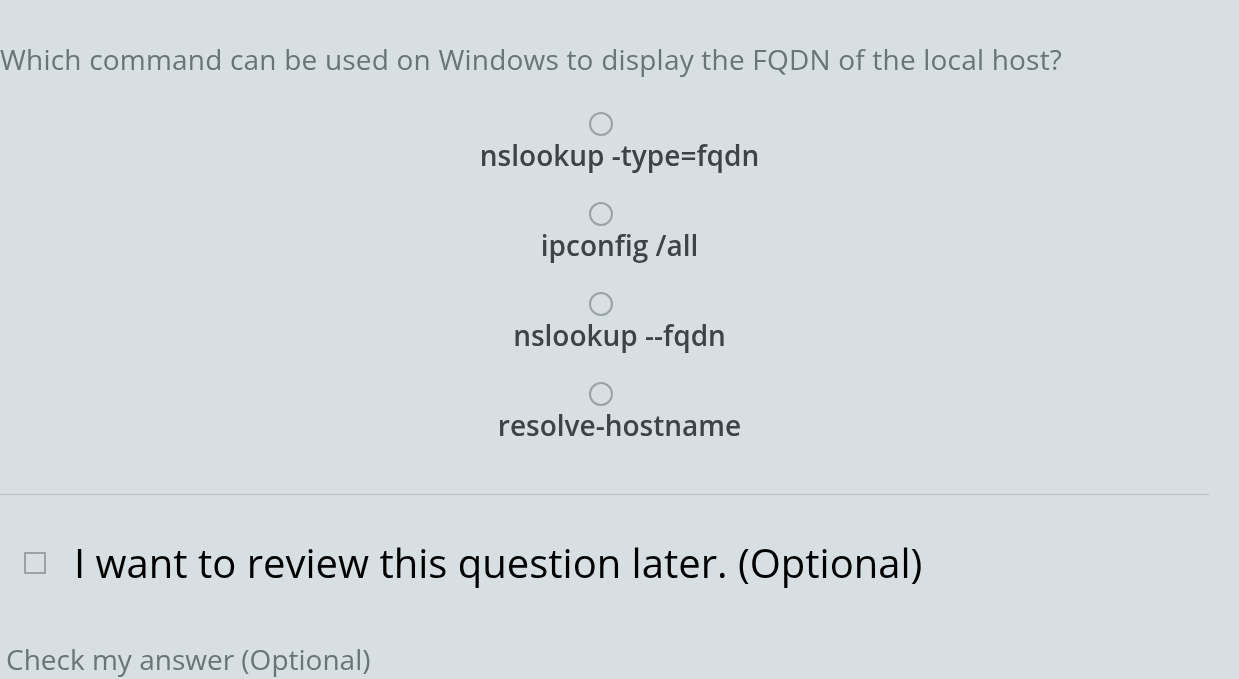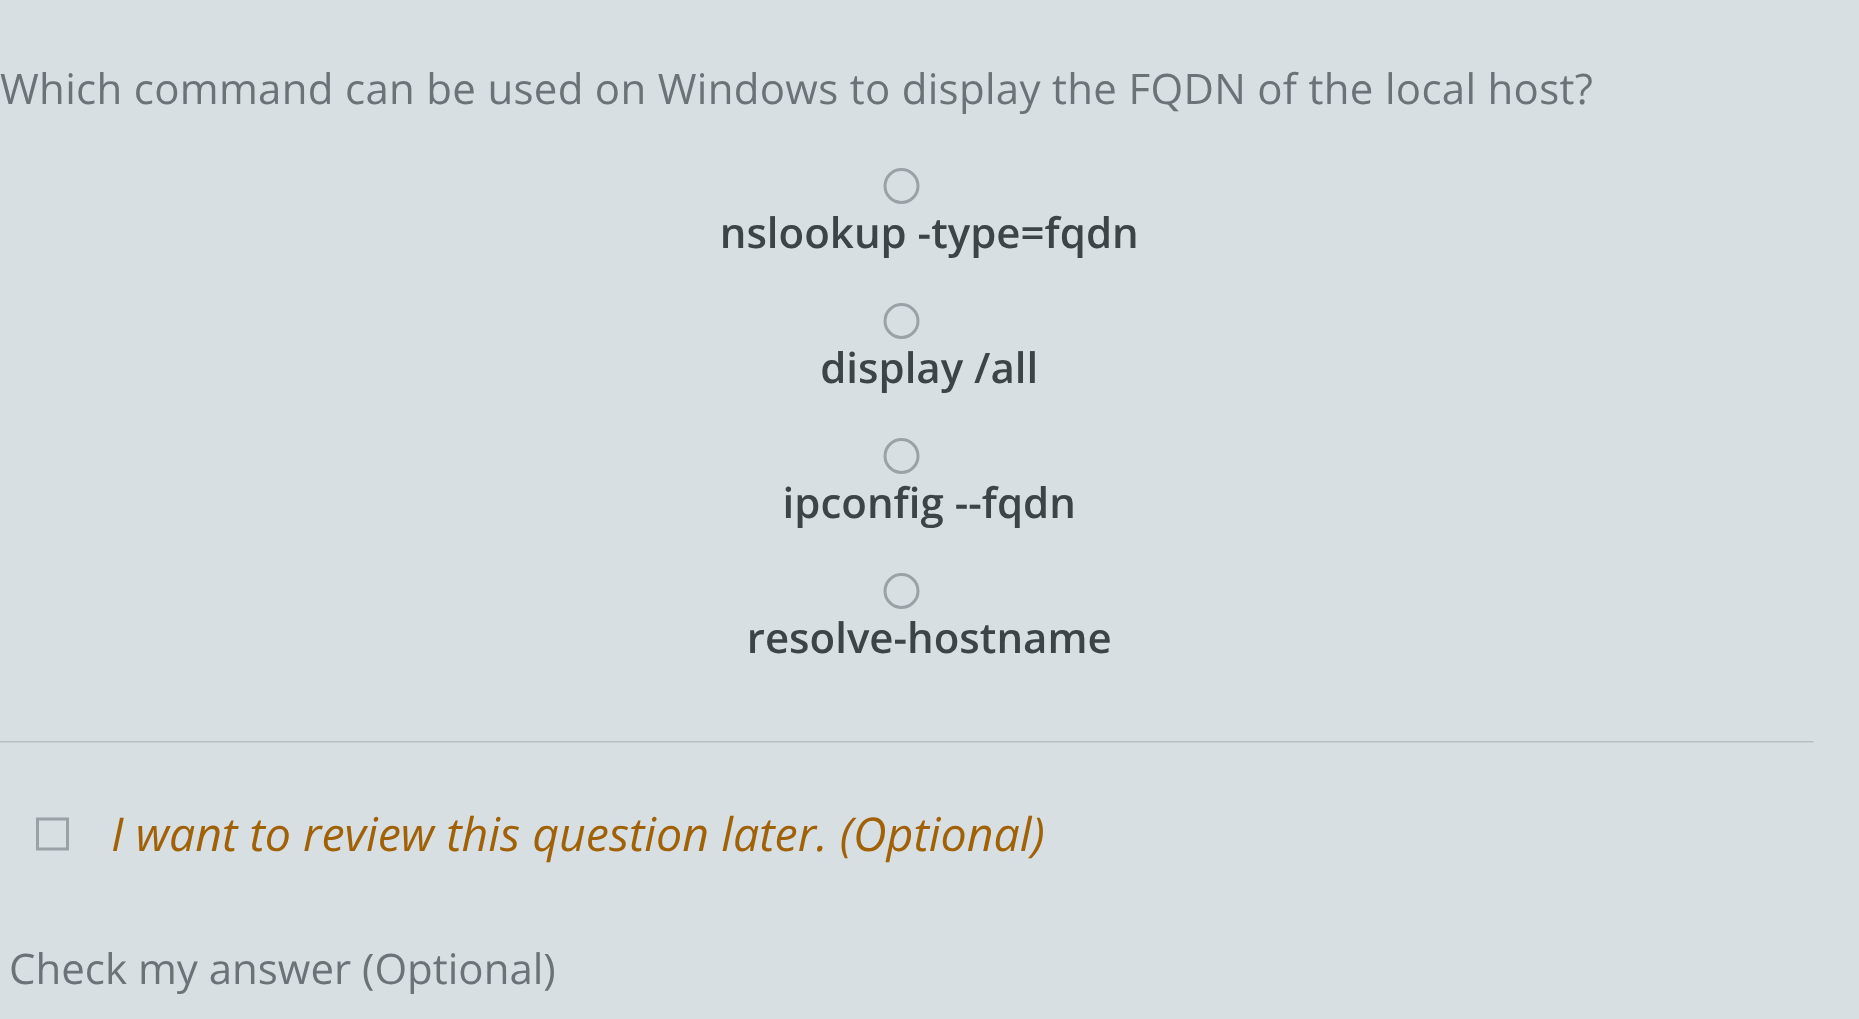--- a/index.html
+++ b/index.html
@@ -62,23 +62,22 @@
   .checkbox {
     width: 22px;
     height: 22px;
     border: 2px solid #9aa2a7;
     background: transparent;
     flex: 0 0 22px;
     margin-right: 28px;
     box-sizing: border-box;
   }
   .review-label {
-    font-size: 31px;
-    font-style: italic;
-    color: #a16207;
+    font-size: 40px;
+    color: #000000;
   }
   .check-answer {
     font-size: 28px;
     color: #6a7378;
     margin-left: 6px;
     cursor: pointer;
     display: inline-block;
     text-align: center;
   }
 </style>
@@ -91,26 +90,26 @@
 
   <div class="options">
 
     <div class="option">
       <span class="radio"></span>
       <span class="option-label">nslookup -type=fqdn</span>
     </div>
 
     <div class="option">
       <span class="radio"></span>
-      <span class="option-label">display /all</span>
+      <span class="option-label">ipconfig /all</span>
     </div>
 
     <div class="option">
       <span class="radio"></span>
-      <span class="option-label">ipconfig --fqdn</span>
+      <span class="option-label">nslookup --fqdn</span>
     </div>
 
     <div class="option">
       <span class="radio"></span>
       <span class="option-label">resolve-hostname</span>
     </div>
 
   </div>
 
   <hr class="divider">

